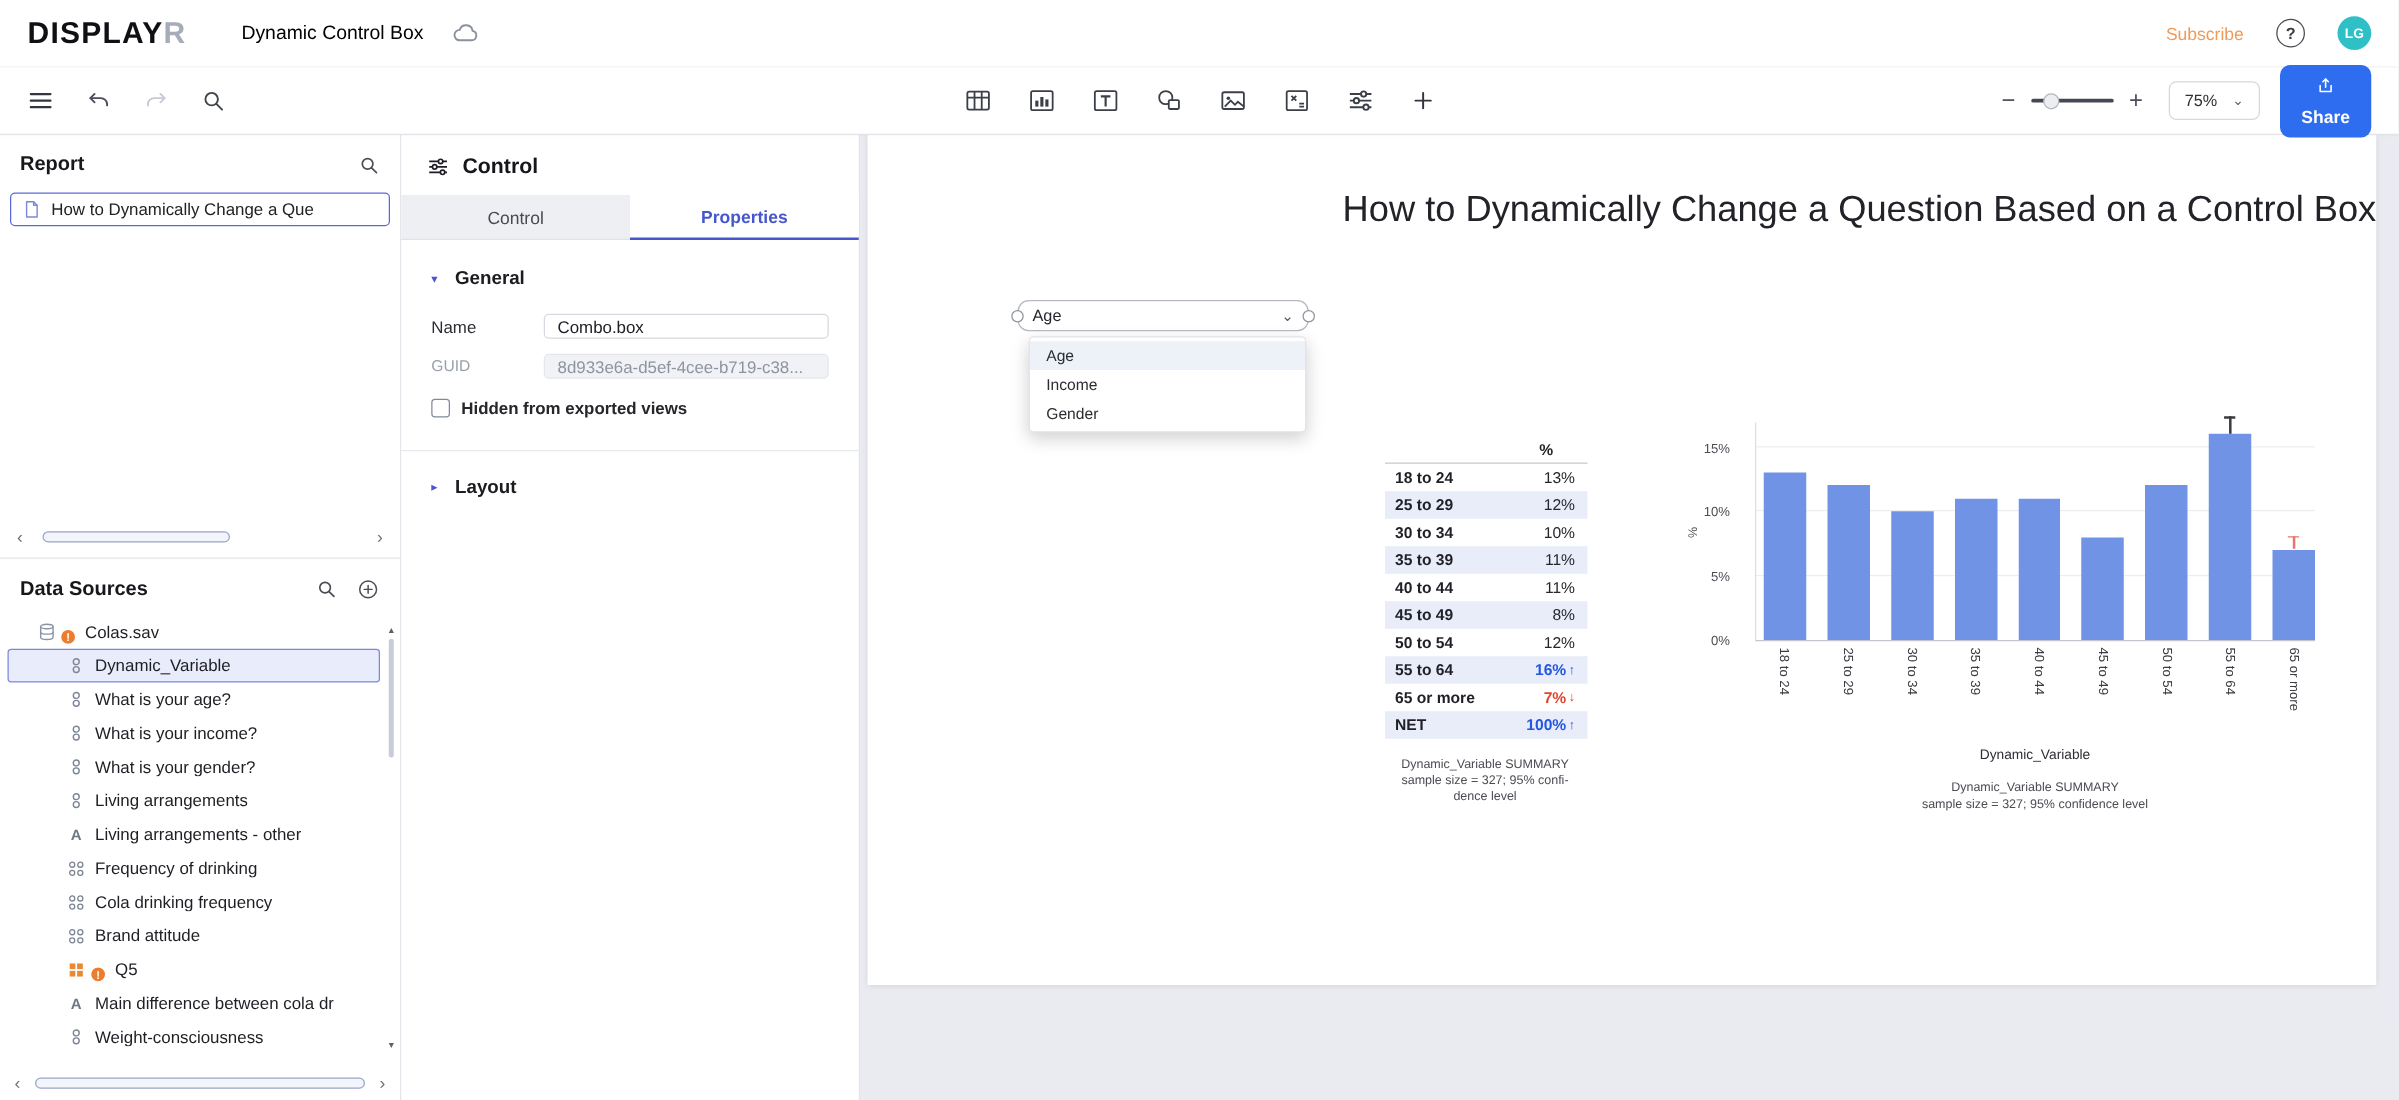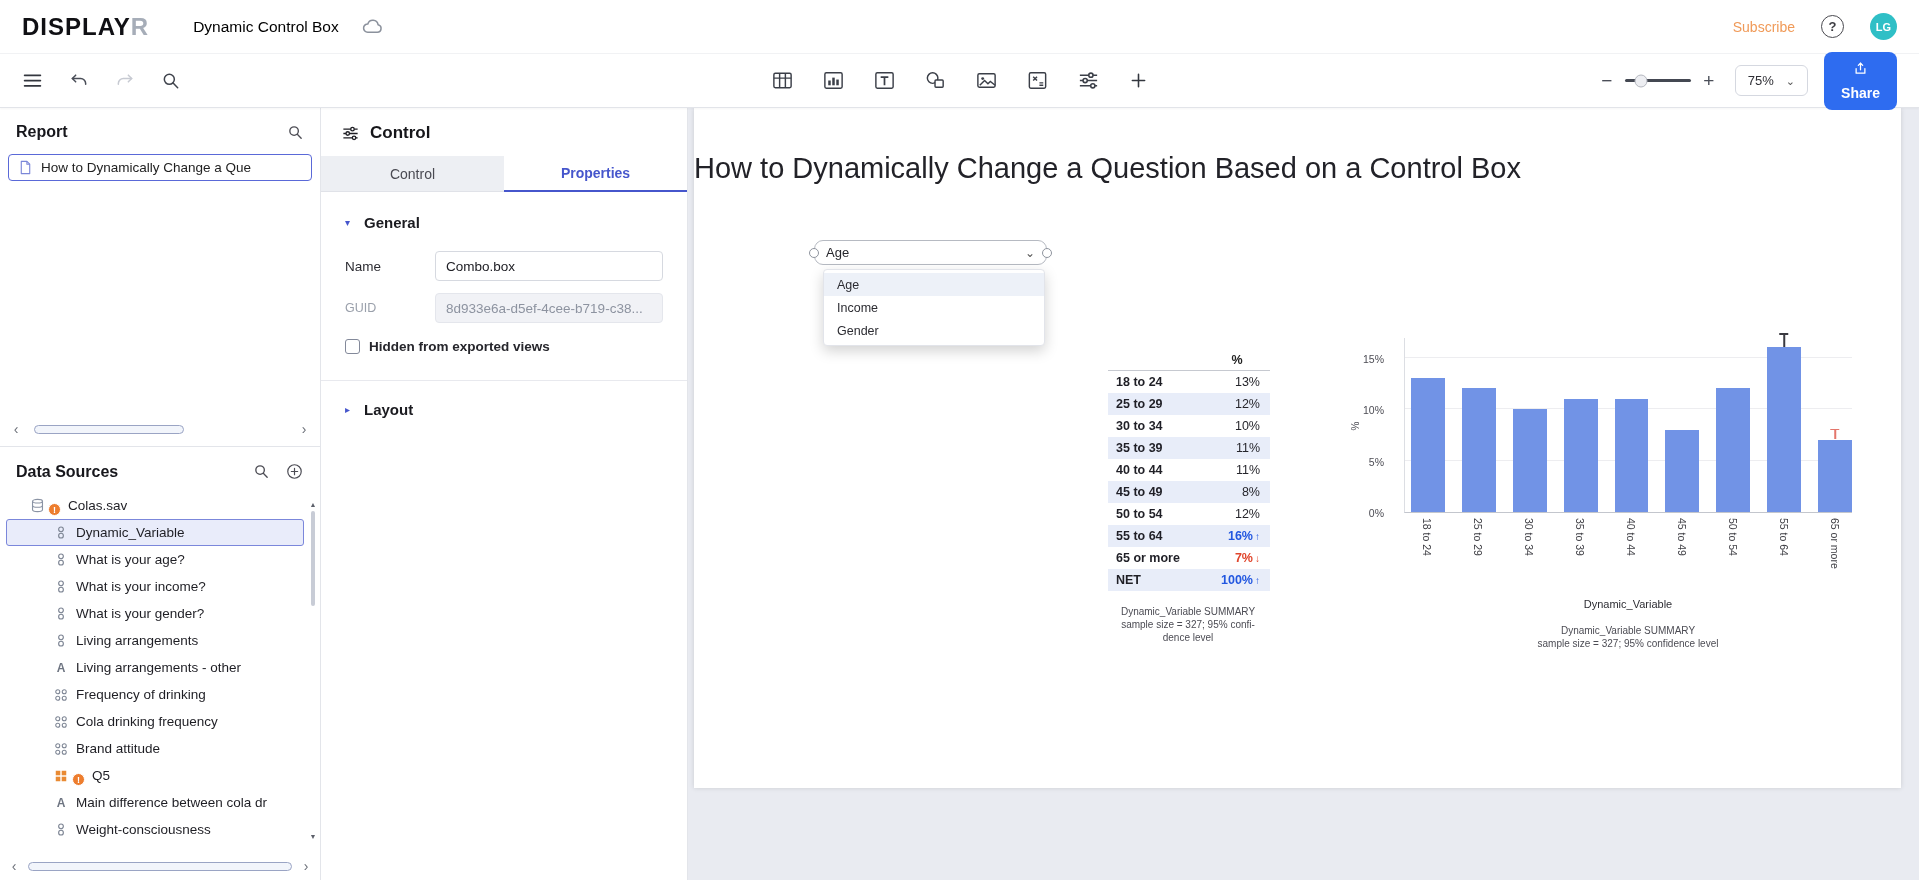--- a/index.html
+++ b/index.html
@@ -75,31 +75,31 @@
   .tab.inactive { background:#edeff3; color:#4a4a52; border-bottom:1px solid #e0e2e8; }
   .tab.active { background:#fff; color:#4656cc; font-weight:600; border-bottom:2px solid #4656cc; }
   .panel-body { padding:22px 24px; flex:1; }
   .section-head { display:flex; align-items:center; gap:9px; }
   .tri { color:#4656cc; font-size:10px; width:10px; }
   .section-title { font-size:15px; font-weight:700; color:#1b1b20; }
   .gen-body { margin-top:20px; }
   .form-row { display:flex; align-items:center; margin-bottom:12px; }
   .form-label { width:90px; font-size:13.5px; color:#2c2c32; flex:none; }
   .form-label.muted { color:#9aa0ab; font-size:12.5px; }
-  .form-input { flex:1; height:30px; border:1px solid #d6d9e0; border-radius:4px; padding:0 10px; font-size:13.5px; color:#202026; background:#fff; font-family:"Liberation Sans",sans-serif; width:100%; min-width:0; }
+  .form-input { flex:1; height:20px; border:1px solid #d6d9e0; border-radius:4px; padding:0 10px; font-size:13.5px; color:#202026; background:#fff; font-family:"Liberation Sans",sans-serif; width:100%; min-width:0; }
   .form-input.readonly { background:#f1f2f6; border-color:#e4e6ec; color:#8d93a0; }
   .checkbox-row { display:flex; align-items:center; gap:9px; margin-top:16px; cursor:pointer; }
   .checkbox { width:15px; height:15px; border:1.5px solid #83899a; border-radius:3px; background:#fff; flex:none; }
   .checkbox-label { font-size:13.5px; color:#26262c;font-weight:bold; }
   .divider { border-top:1px solid #e8e9ee; margin:26px -24px 20px; }
 
   
   .canvas { flex:1; background:#e9ebf1; padding:0 18px 0 6px; min-width:0; }
   .page { background:#fff; height:680px; box-shadow:0 0 5px rgba(0,0,0,.13); position:relative; }
-  .page-title { position:absolute; top:44px; left:0; right:16px; text-align:left; font-size:29px; color:#222228; }
+  .page-title { position:absolute; top:44px; left:0; right:0; text-align:right; font-size:29px; color:#222228; }
 
   .combo { position:absolute; left:120px; top:132px; width:233px; height:25px; border:1px solid #b6bac2; border-radius:9px; background:#fff; display:flex; align-items:center; padding:0 11px; font-size:13px; color:#26262c; cursor:pointer; }
   .combo .chev { margin-left:auto; color:#555; font-size:12px; line-height:6px; }
   .handle { position:absolute; width:10px; height:10px; border-radius:50%; background:#fff; border:1.3px solid #8f949e; top:7px; cursor:pointer; }
   .handle.left { left:-6px; } .handle.right { right:-6px; }
   .dropdown { position:absolute; left:129px; top:161px; width:222px; background:#fff; border:1px solid #e2e4ea; border-radius:4px; box-shadow:0 5px 14px rgba(0,0,0,.18); padding:3px 0; }
   .dd-item { height:23px; display:flex; align-items:center; padding:0 13px; font-size:12.5px; color:#2c2c32; cursor:pointer; }
   .dd-item.selected { background:#edf1f8; }
 
   

